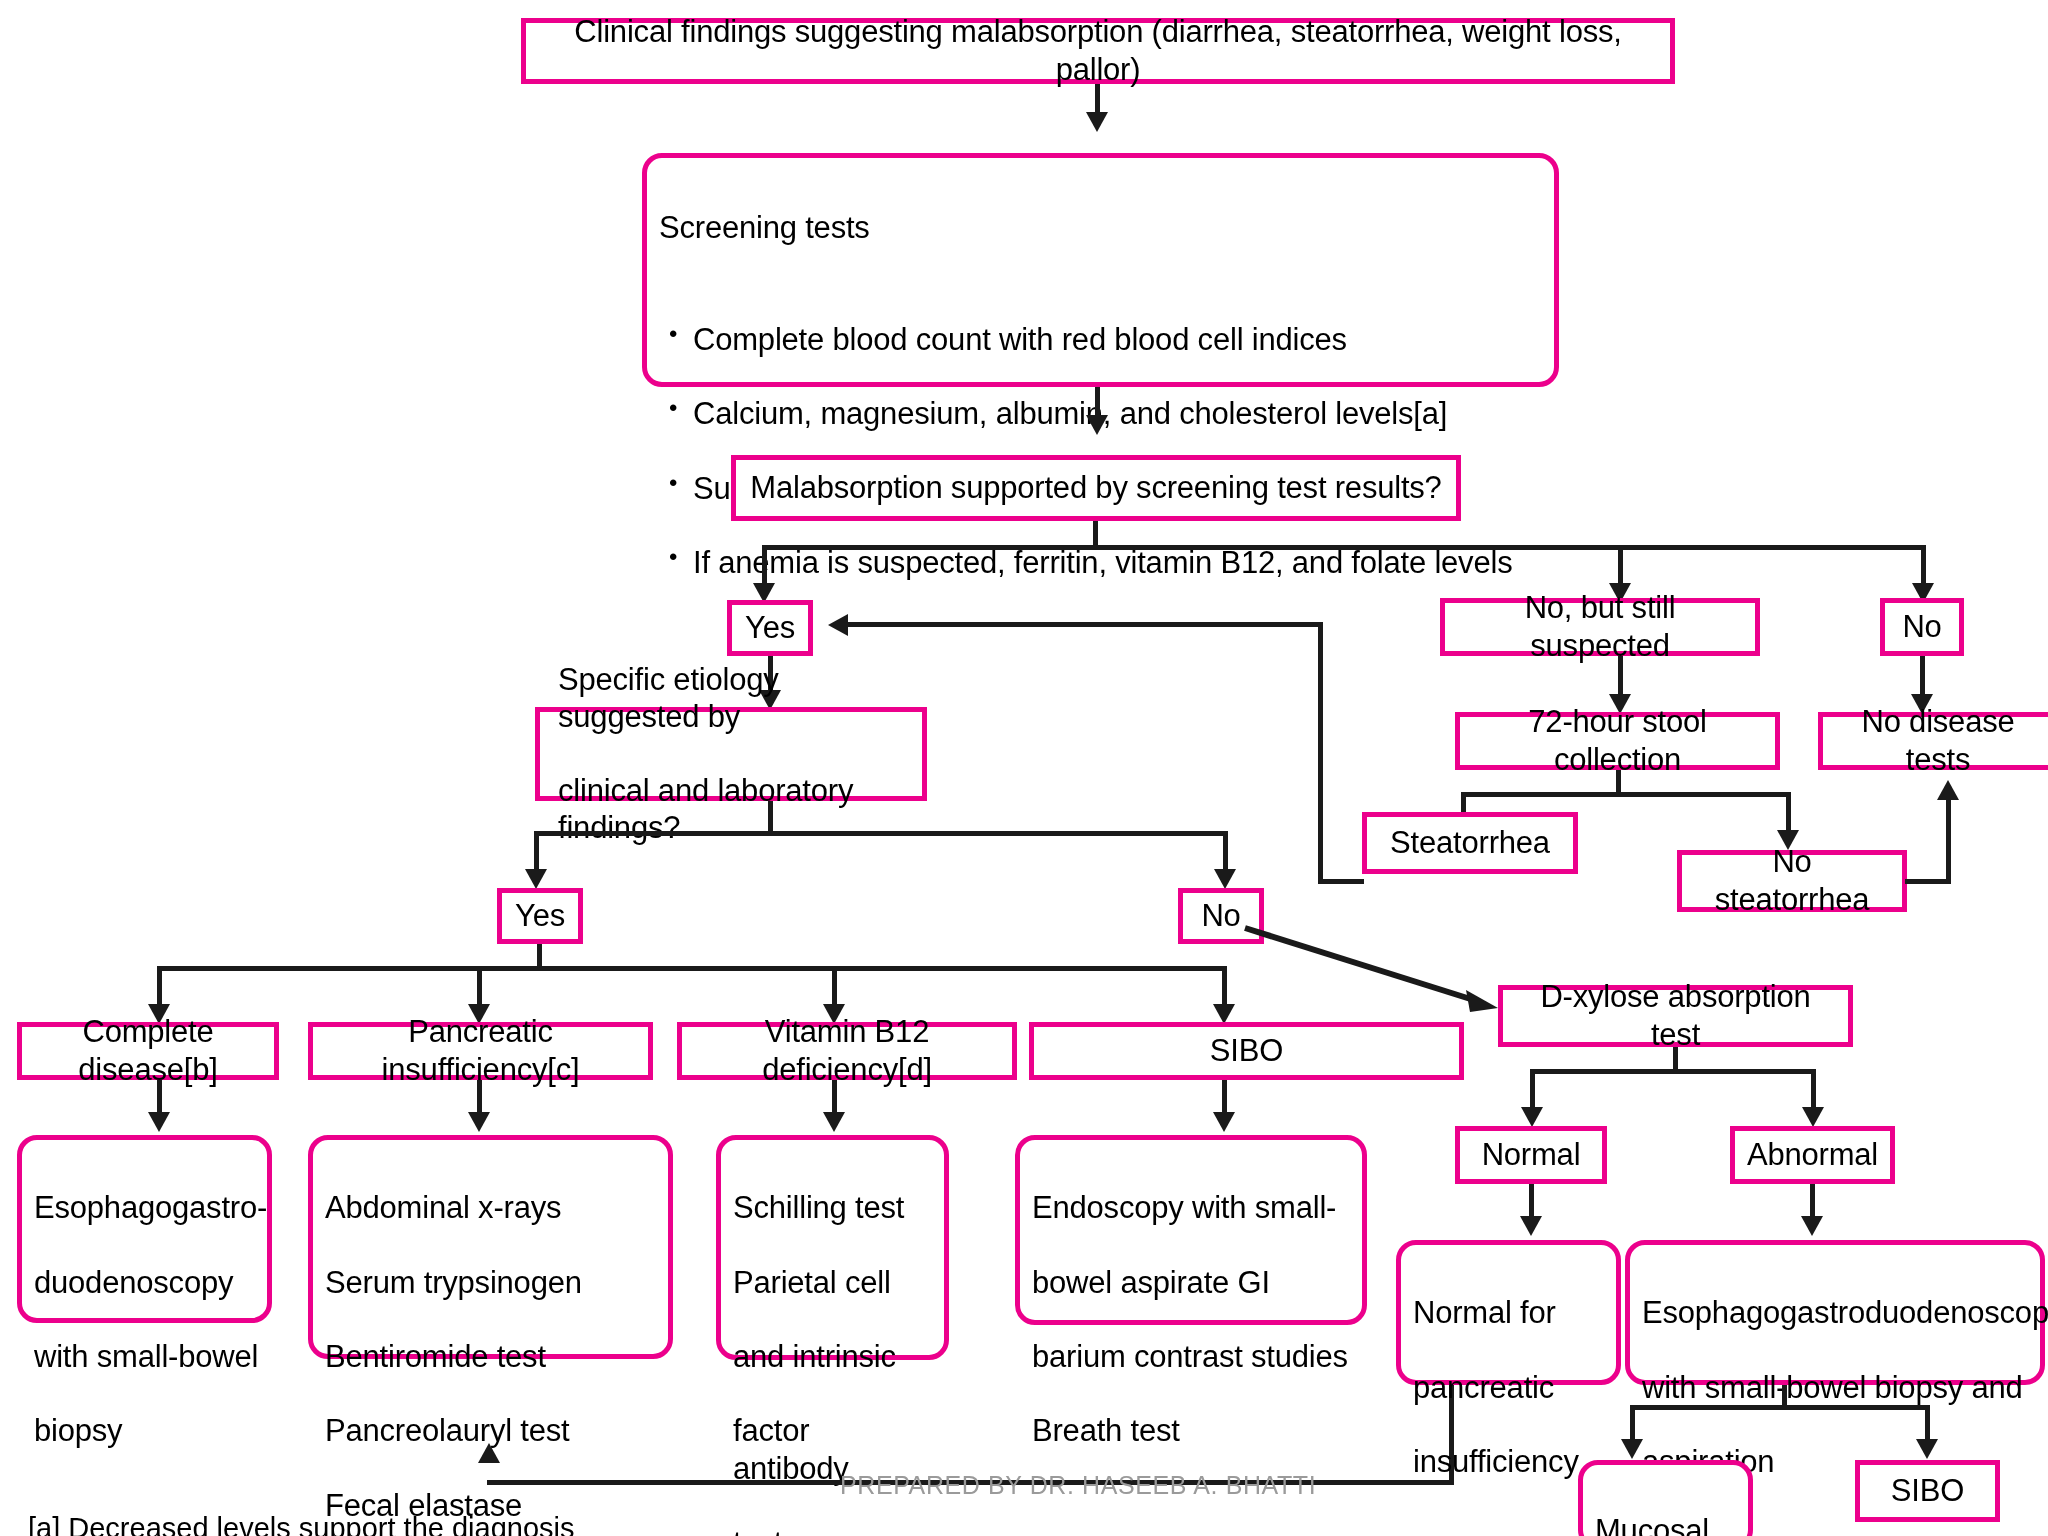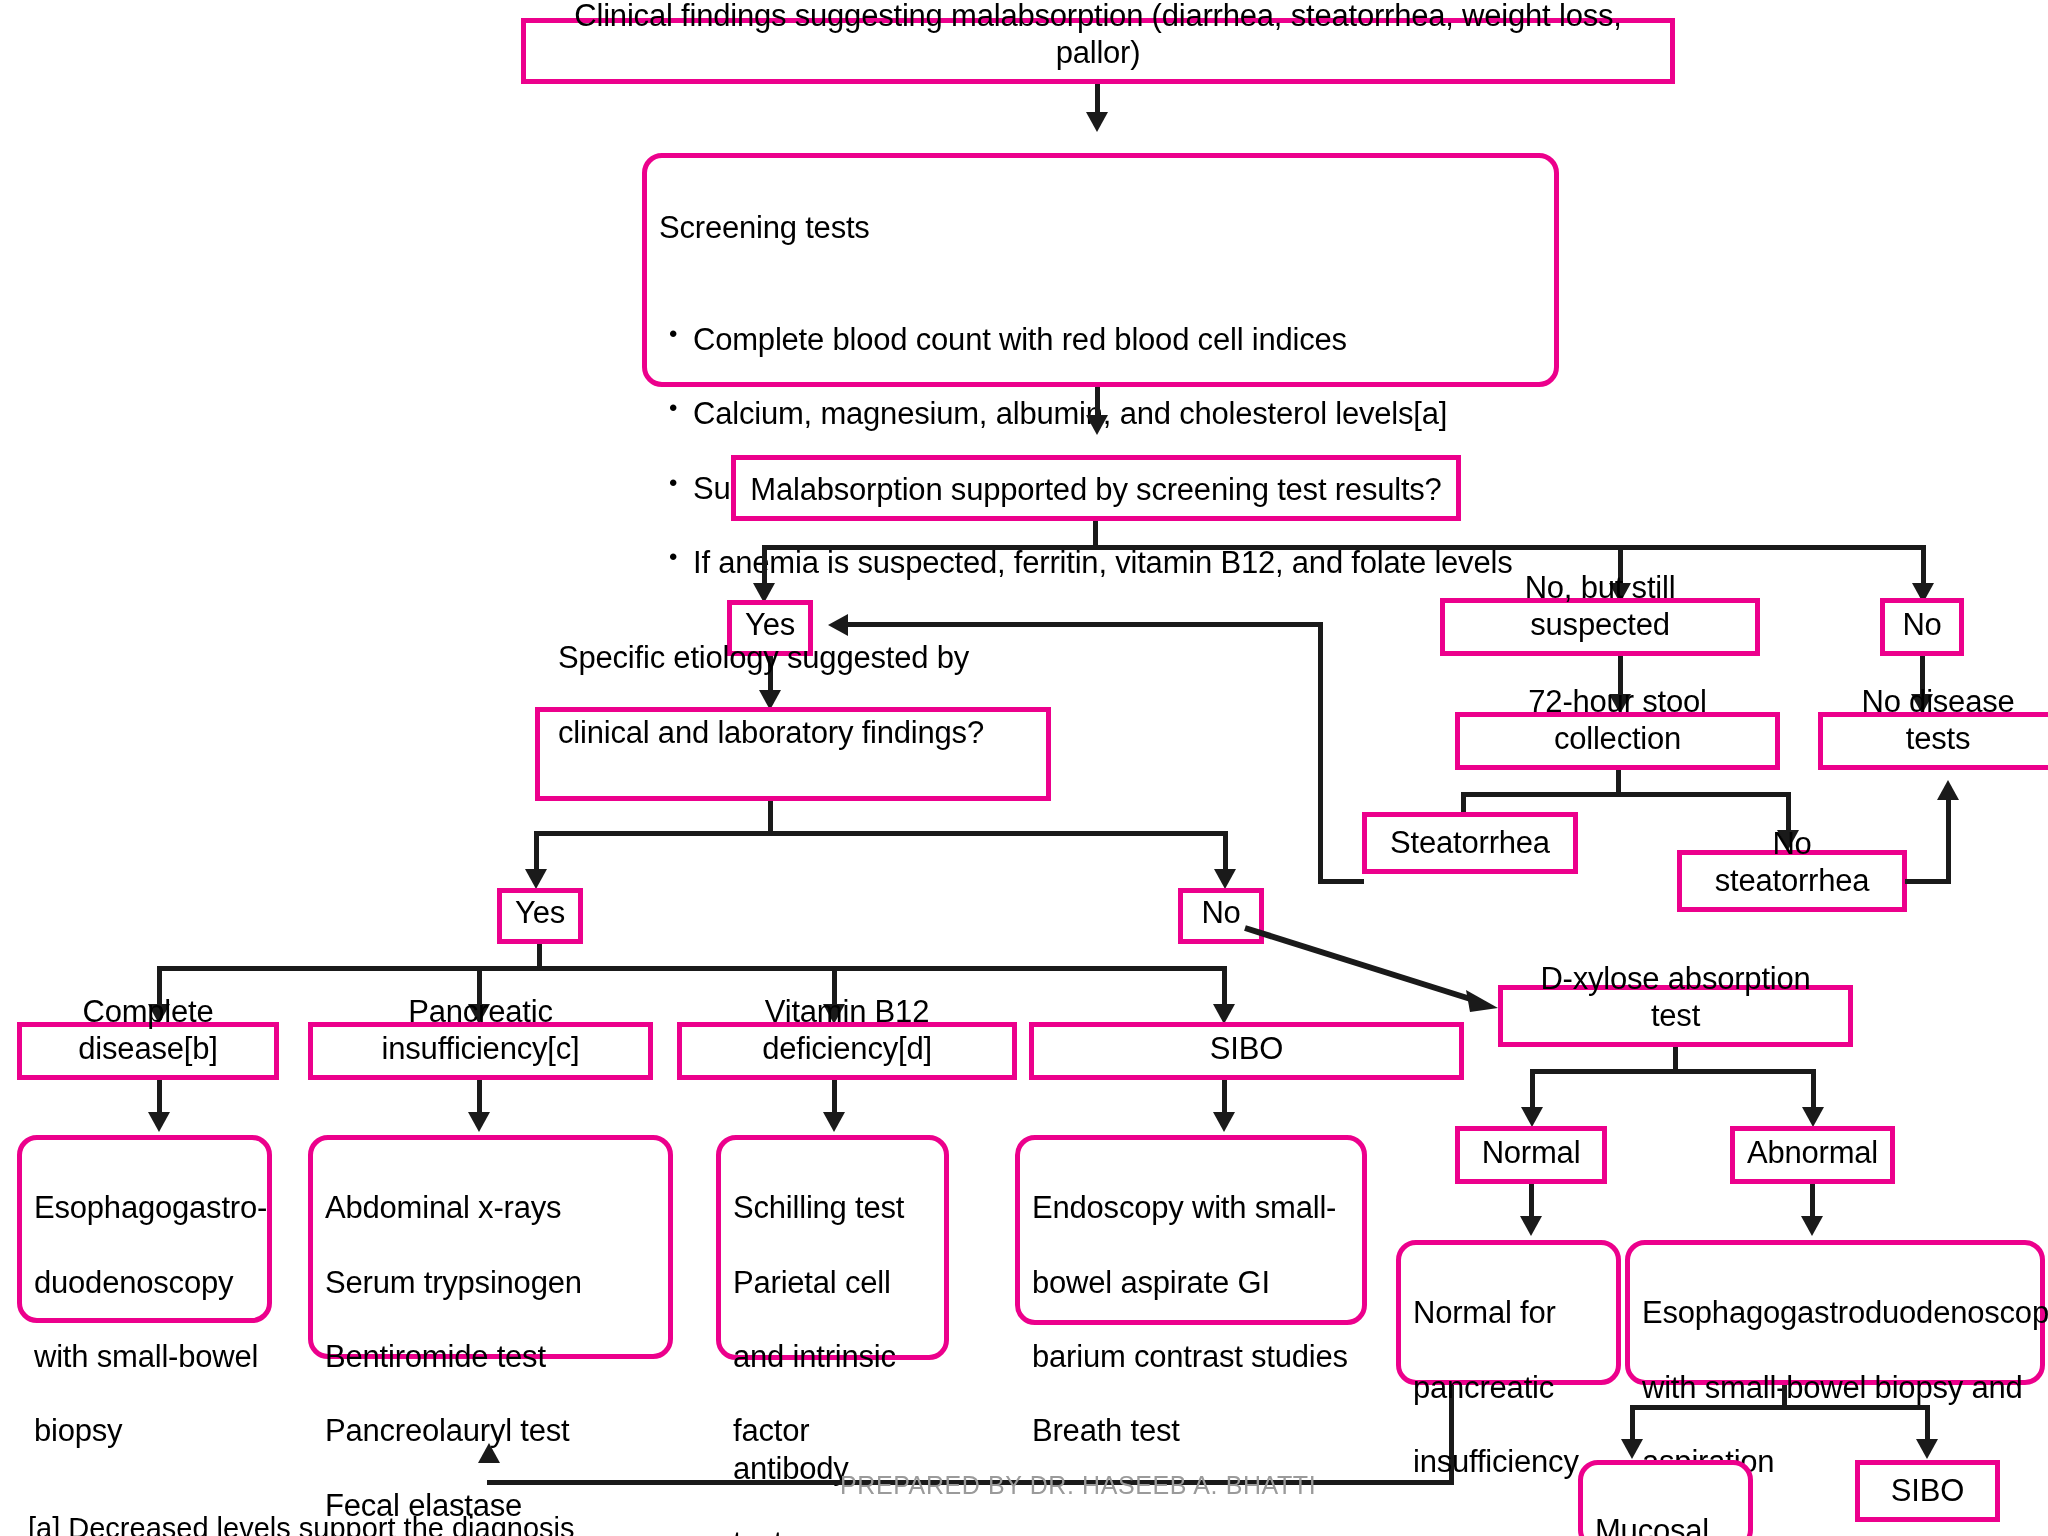--- a/index.html
+++ b/index.html
@@ -23,21 +23,21 @@
     box-sizing: border-box;
     border: 5px solid #ec008c;
     background: #ffffff;
     color: #000000;
     font-size: 31px;
     line-height: 1.20;
     letter-spacing: -0.2px;
     padding: 7px 12px 8px 12px;
     white-space: pre-line;
     display: flex;
-    align-items: flex-end;
+    align-items: center;
   }
   .box.center { justify-content: center; text-align: center; }
   .box.left   { justify-content: flex-start; text-align: left; }
   .box.top    { align-items: flex-start; border-radius: 20px; }
 
   .box .hdr { display:block; }
   .box ul {
     margin: 0;
     padding: 0 0 0 34px;
     list-style: none;
@@ -190,21 +190,21 @@
   <div class="ln h" style="left:848px; top:622px; width:473px;"></div>
   <div class="arw left" style="left:828px; top:614px;"></div>
 
   <div class="ln h" style="left:1905px; top:879px; width:46px;"></div>
   <div class="ln v" style="left:1946px; top:800px; height:82px;"></div>
   <div class="arw up" style="left:1937px; top:780px;"></div>
 
   <div class="ln v" style="left:768px; top:656px; height:40px;"></div>
   <div class="arw down" style="left:759px; top:690px;"></div>
 
-  <div class="box left" style="left:535px; top:707px; width:516px; height:94px; padding-left:18px;">
+  <div class="box left" style="left:535px; top:707px; width:392px; height:94px; padding-left:18px;">
     <div class="stack">
       <span>Specific etiology suggested by</span>
       <span>clinical and laboratory findings?</span>
     </div>
   </div>
 
   <div class="ln v" style="left:768px; top:801px; height:32px;"></div>
   <div class="ln h" style="left:534px; top:831px; width:694px;"></div>
   <div class="ln v" style="left:534px; top:831px; height:42px;"></div>
   <div class="arw down" style="left:525px; top:869px;"></div>

